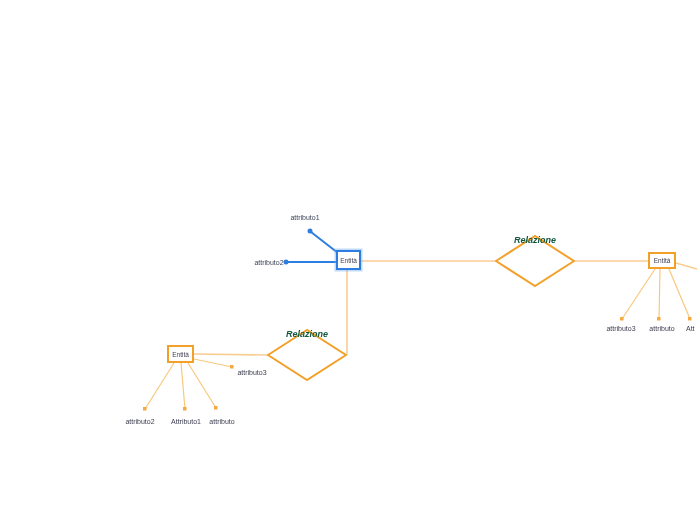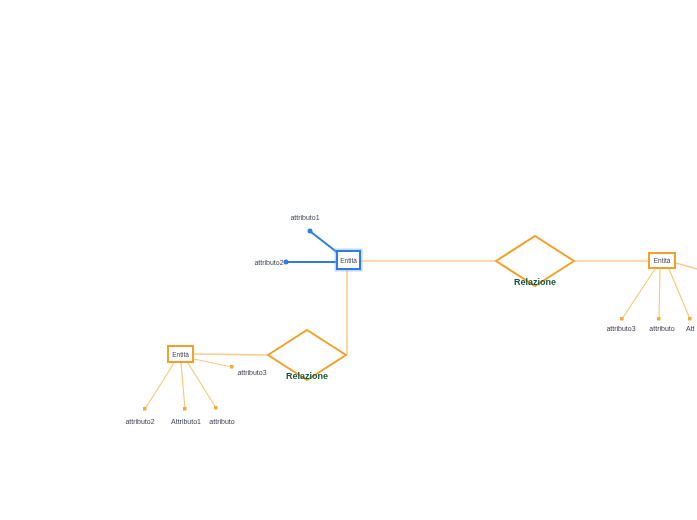--- a/index.html
+++ b/index.html
@@ -16,21 +16,21 @@
   .dot-round { fill:var(--blue,#2E7DE1); }
 
   .entity {
     position:absolute; background:#fff; box-sizing:border-box;
     display:flex; align-items:center; justify-content:center;
     font-size:6.5px; color:var(--label_dark,#3C3C50); white-space:nowrap;
   }
   .entity.orange { border:2px solid var(--orange,#F2A028); }
   .entity.blue   { border:2px solid var(--blue,#2E7DE1); box-shadow:0 0 0 1.5px rgba(118,173,244,.45); }
 
-  .diamond { position:absolute; display:flex; align-items:flex-end; justify-content:center; }
+  .diamond { position:absolute; display:flex; align-items:flex-start; justify-content:center;font-style:italic; }
   .diamond svg { position:absolute; left:0; top:0; width:100%; height:100%; }
   .diamond polygon { fill:#fff; stroke:var(--orange,#F2A028); stroke-width:2; }
   .diamond .lbl { position:relative; font-size:9px; font-weight:bold; color:var(--green,#14573F); }
 
   .attr-label {
     position:absolute; transform:translate(-50%,-50%);
     font-size:7px; color:var(--label_dark,#3C3C50); white-space:nowrap;
   }
   .attr-label.clip { transform:translate(0,-50%); }
   .attr-label.blue-side { color:#3C4458; }

